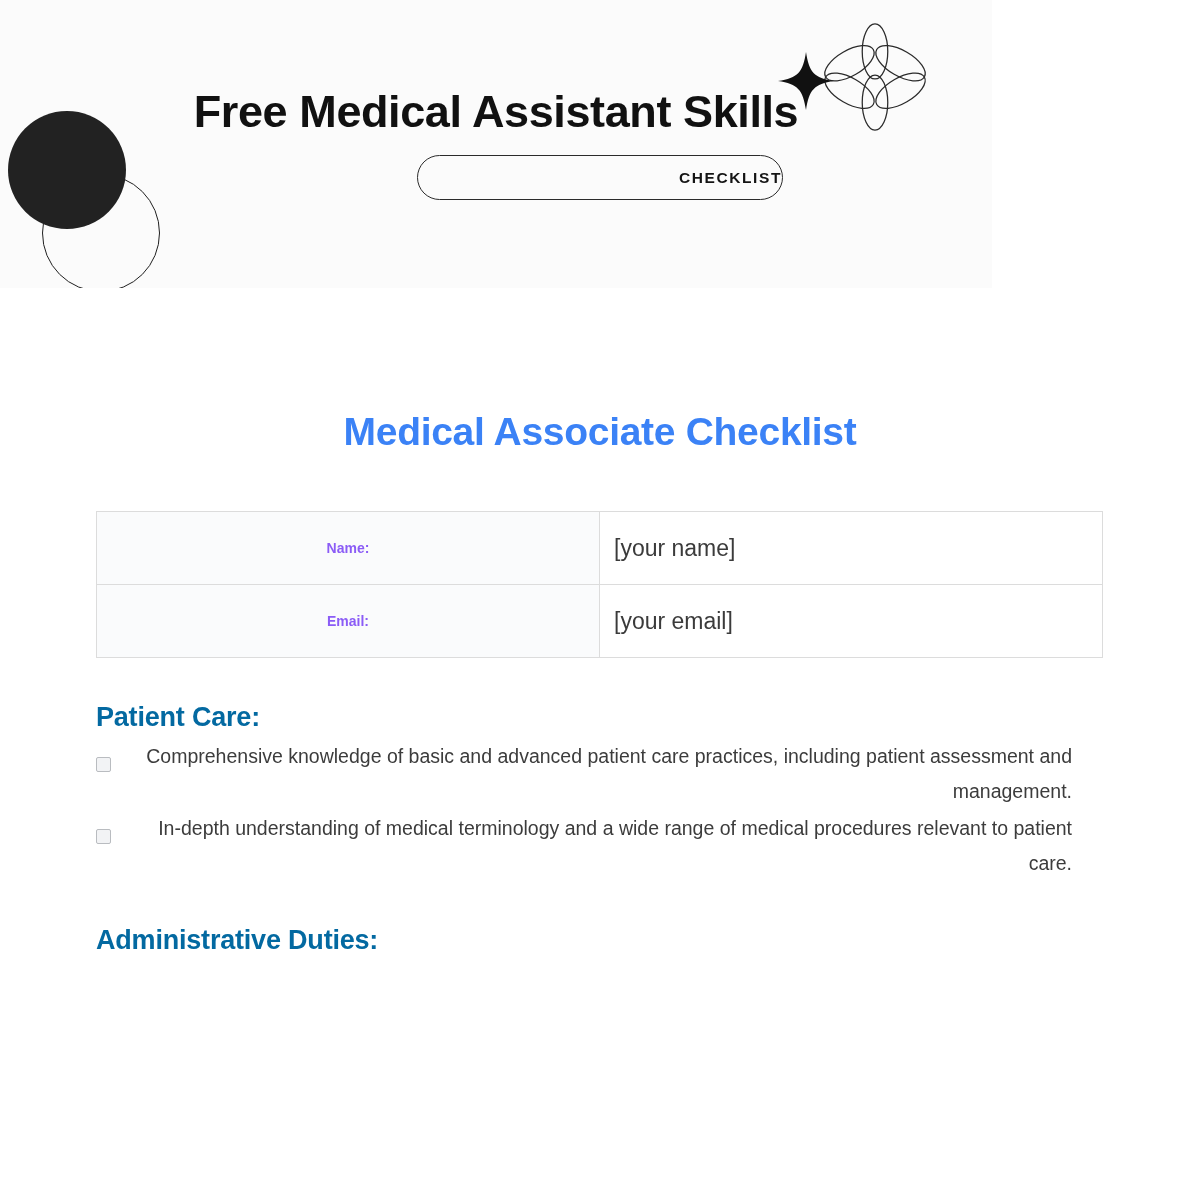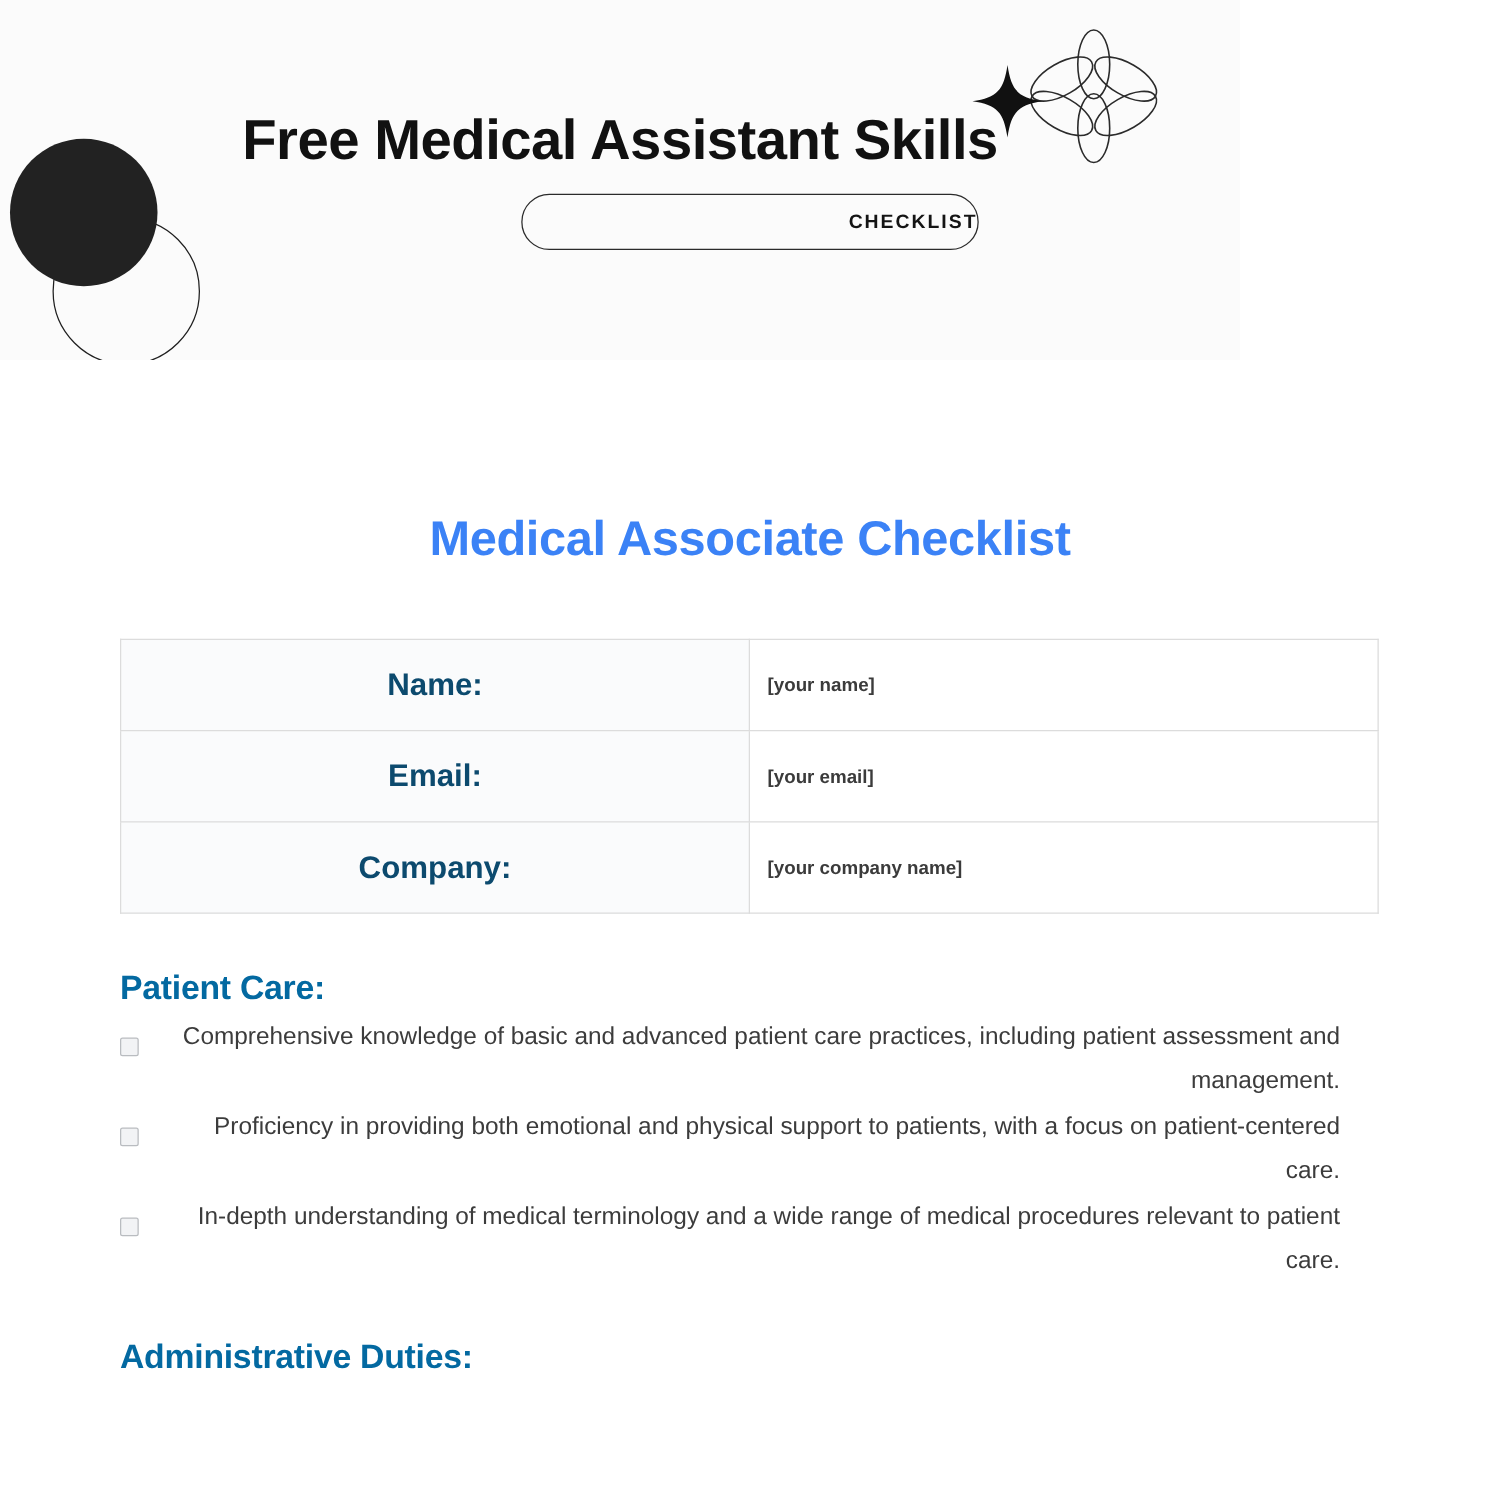--- a/index.html
+++ b/index.html
@@ -94,31 +94,31 @@
     table-layout: fixed;
   }
   .info-table tr { height: 73px; }
   .info-table td {
     border: 1px solid #dcdcdc;
     vertical-align: middle;
   }
   .info-table td.label {
     width: 503px;
     text-align: center;
-    font-size: 25px;
-    font-weight: bold;
-    color: #0c4a6e;
+    font-size: 14px;
+    font-weight: bold;
+    color: #8b5cf6;
     background: #fafbfc;
   }
   .info-table td.value {
     width: 503px;
     padding-left: 14px;
-    font-size: 15px;
+    font-size: 23px;
     color: #3b3b3b;
-    font-weight: bold;
+    font-weight: normal;
   }
 
   .section-heading {
     margin-top: 44px;
     margin-bottom: 6px;
     font-size: 27px;
     font-weight: bold;
     color: #0369a1;
     letter-spacing: -0.2px;
   }
@@ -182,39 +182,31 @@
   <table class="info-table">
     <tbody>
       <tr>
         <td class="label">Name:</td>
         <td class="value">[your name]</td>
       </tr>
       <tr>
         <td class="label">Email:</td>
         <td class="value">[your email]</td>
       </tr>
-      <tr>
-        <td class="label">Company:</td>
-        <td class="value">[your company name]</td>
-      </tr>
     </tbody>
   </table>
 
   <div class="section-heading">Patient Care:</div>
 
   <ul class="check-list">
     <li class="check-item">
       <span class="check-box"></span>
       <span class="check-text">Comprehensive knowledge of basic and advanced patient care practices, including patient assessment and management.</span>
     </li>
     <li class="check-item">
       <span class="check-box"></span>
-      <span class="check-text">Proficiency in providing both emotional and physical support to patients, with a focus on patient-centered care.</span>
-    </li>
-    <li class="check-item">
-      <span class="check-box"></span>
       <span class="check-text">In-depth understanding of medical terminology and a wide range of medical procedures relevant to patient care.</span>
     </li>
   </ul>
 
   <div class="section-heading">Administrative Duties:</div>
 
 </div>
 
 </body></html>

